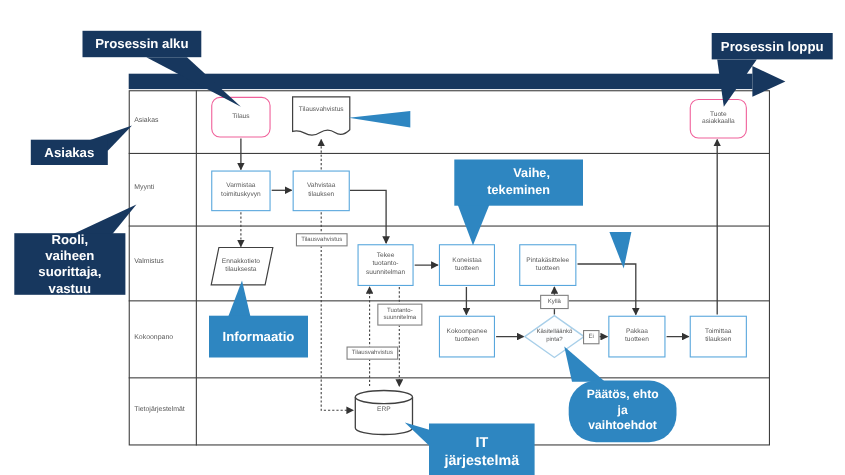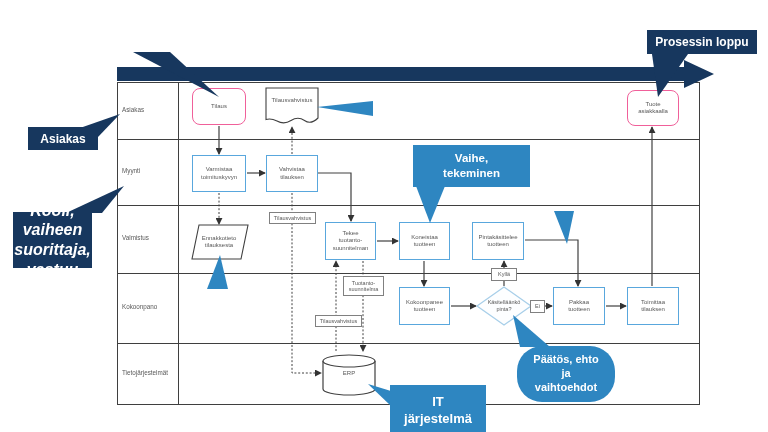--- a/index.html
+++ b/index.html
@@ -139,27 +139,29 @@
     <polygon points="80,128 98,137 120,114" fill="#17375e"></polygon>
     <polygon points="66,213 102,213 124,186" fill="#17375e"></polygon>
     <polygon points="373,101 373,116 317,107" fill="#2e86c1"></polygon>
     <polygon points="416,186 445,186 430,223" fill="#2e86c1"></polygon>
     <polygon points="554,211 574,211 567,244" fill="#2e86c1"></polygon>
     <polygon points="207,289 228,289 220,255" fill="#2e86c1"></polygon>
     <polygon points="520,347 550,347 513,315" fill="#2e86c1"></polygon>
     <polygon points="391,391 391,406 368,384" fill="#2e86c1"></polygon>
   </svg>
 
+  <div class="callout navy" style="left:75px;  top:28px;  width:108px; height:24px; font-size:12px;">Prosessin alku</div>
   <div class="callout navy" style="left:647px; top:30px;  width:110px; height:24px; font-size:12px;">Prosessin loppu</div>
   <div class="callout navy" style="left:28px;  top:127px; width:70px;  height:23px; font-size:12px;">Asiakas</div>
-  <div class="callout navy" style="left:13px;  top:212px; width:79px; height:56px; font-size:16px; line-height:1.22;font-style:italic;">Rooli,
+  <div class="callout navy" style="left:13px;  top:212px; width:101px; height:56px; font-size:12px; line-height:1.22;">Rooli,
 vaiheen
 suorittaja,
 vastuu</div>
-  <div class="callout blue" style="left:413px; top:145px; width:117px; height:42px; font-size:11.5px; line-height:1.3;">Vaihe,
+  <div class="callout blue" style="left:413px; top:145px; width:117px; height:42px; font-size:11.5px; line-height:1.3;text-align:right;">Vaihe,
 tekeminen</div>
+  <div class="callout blue" style="left:190px; top:287px; width:90px;  height:38px; font-size:12px;">Informaatio</div>
   <div class="callout blue" style="left:517px; top:346px; width:98px;  height:56px; font-size:11px; line-height:1.25;border-radius:25px;">Päätös, ehto
 ja
 vaihtoehdot</div>
   <div class="callout blue" style="left:390px; top:385px; width:96px;  height:51px; font-size:13px; line-height:1.3;">IT
 järjestelmä</div>
 
 </div>
 
 </body></html>

